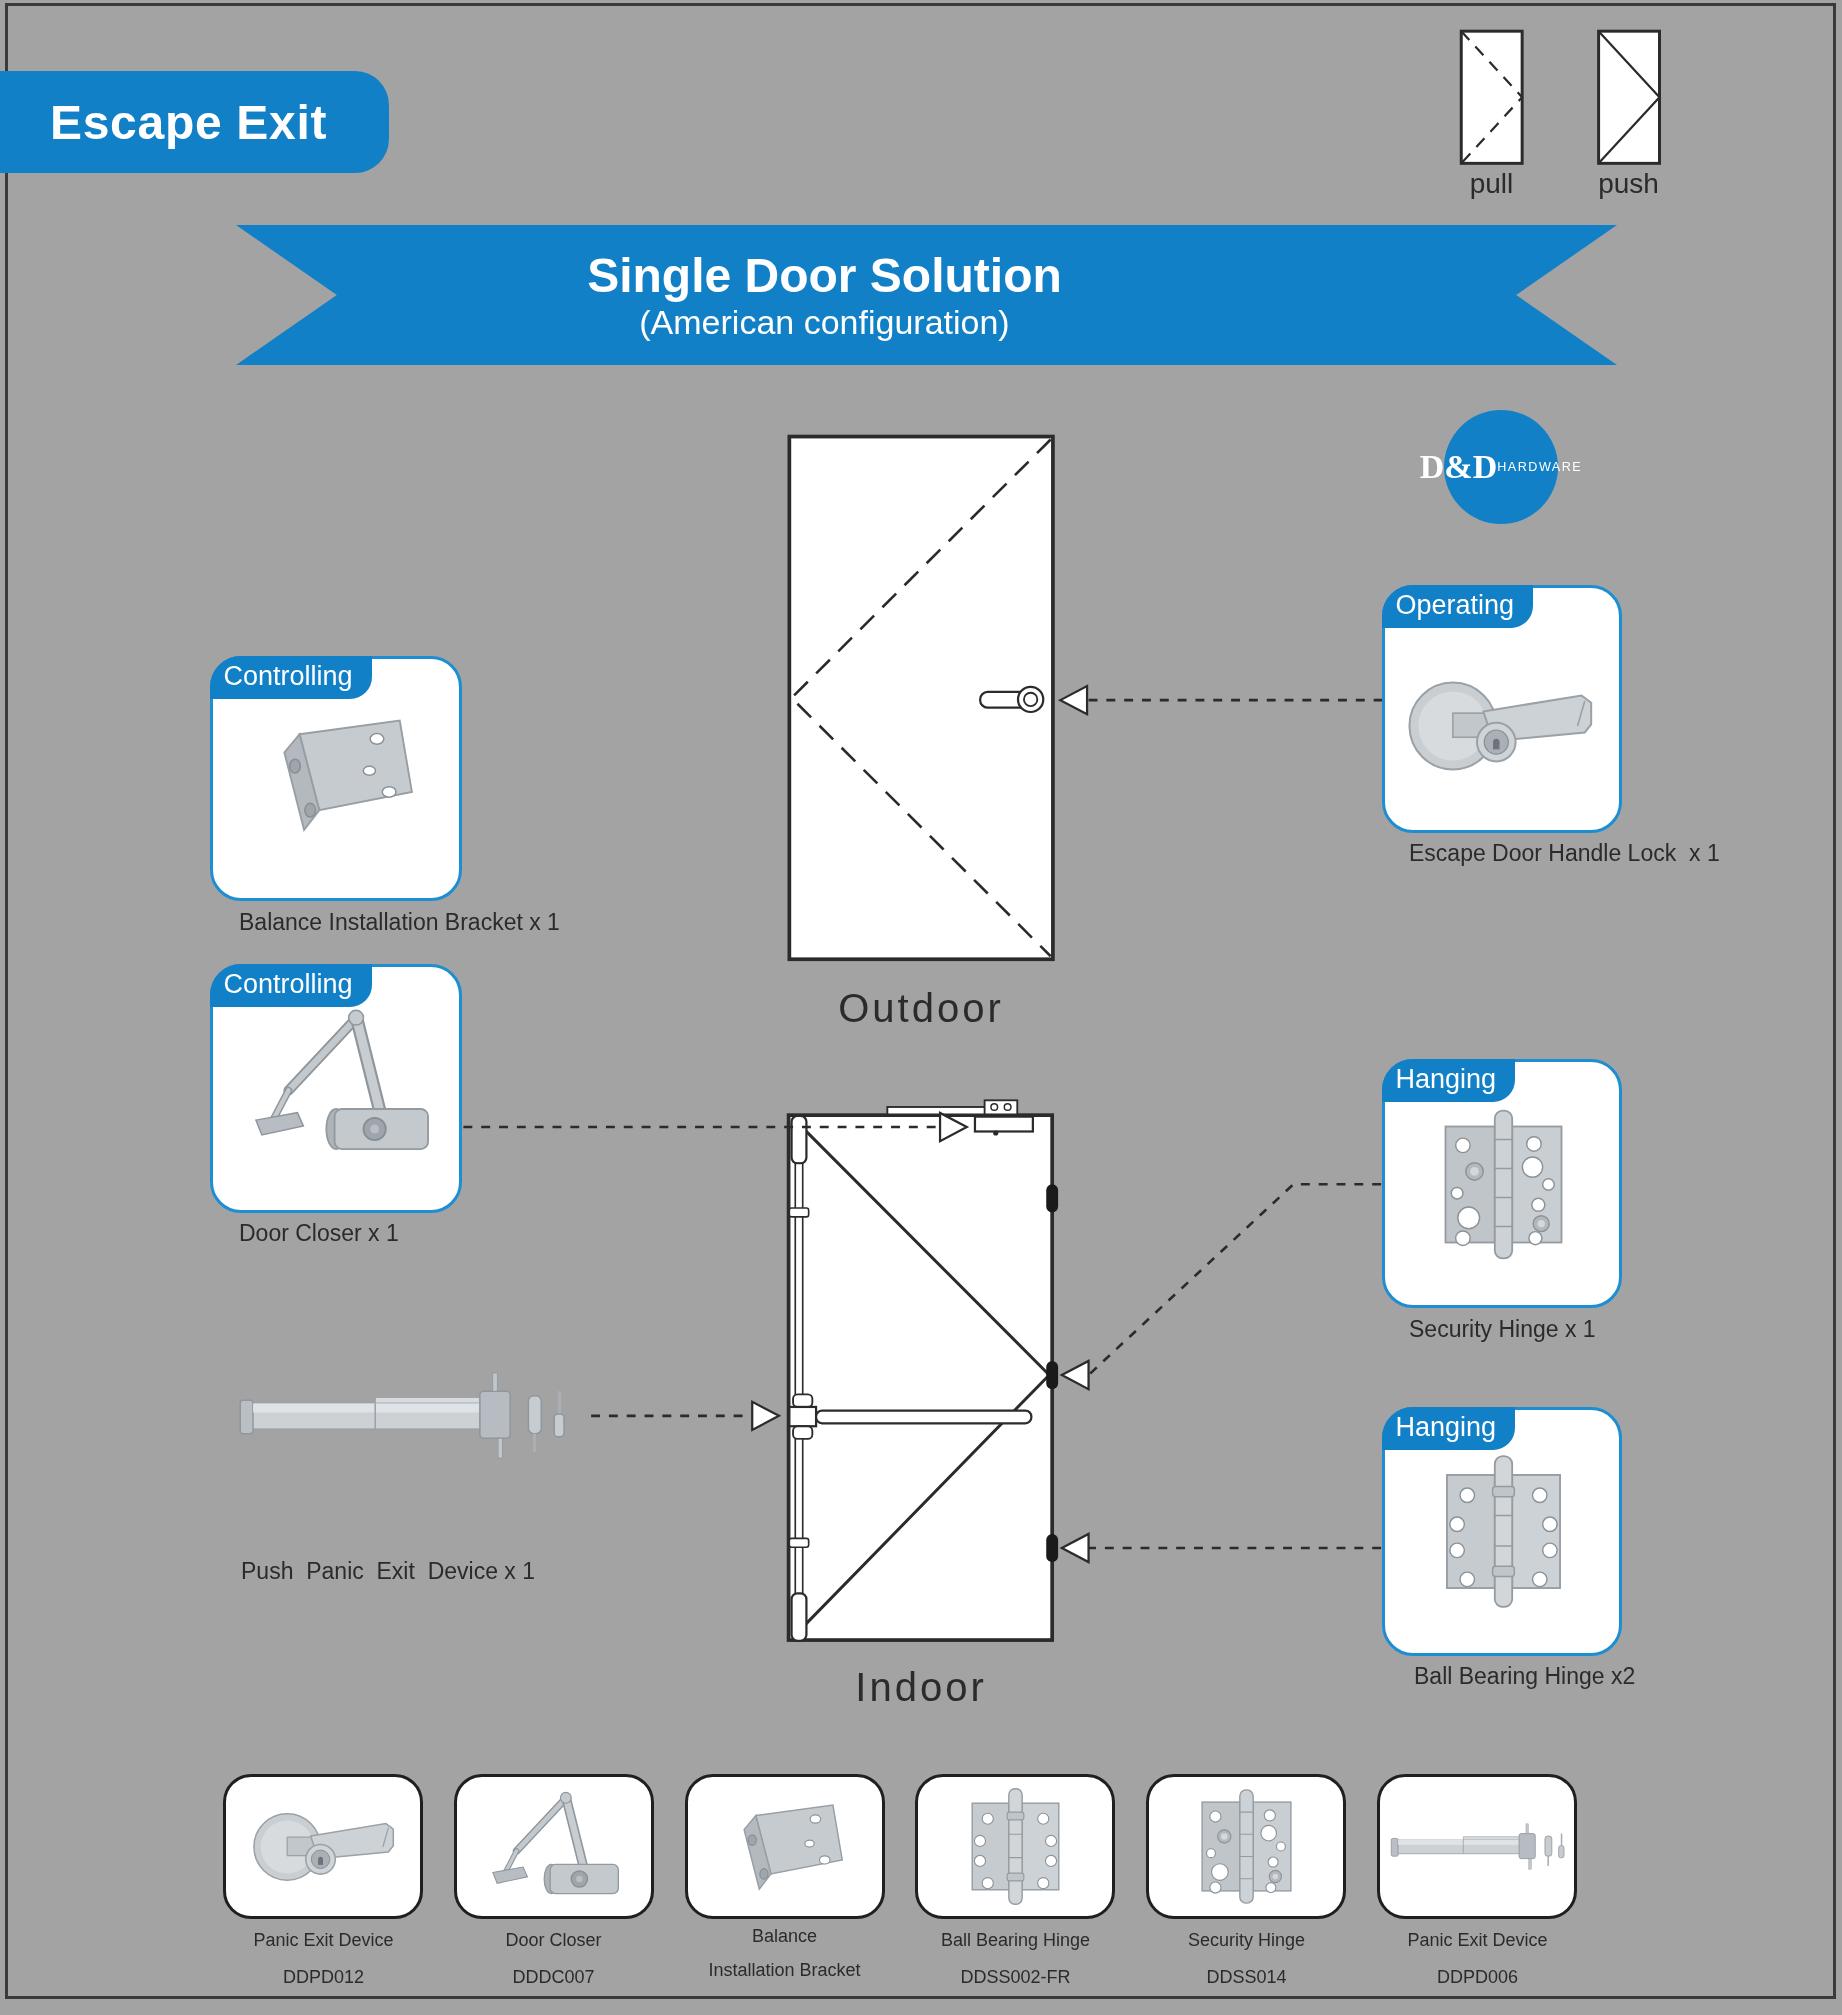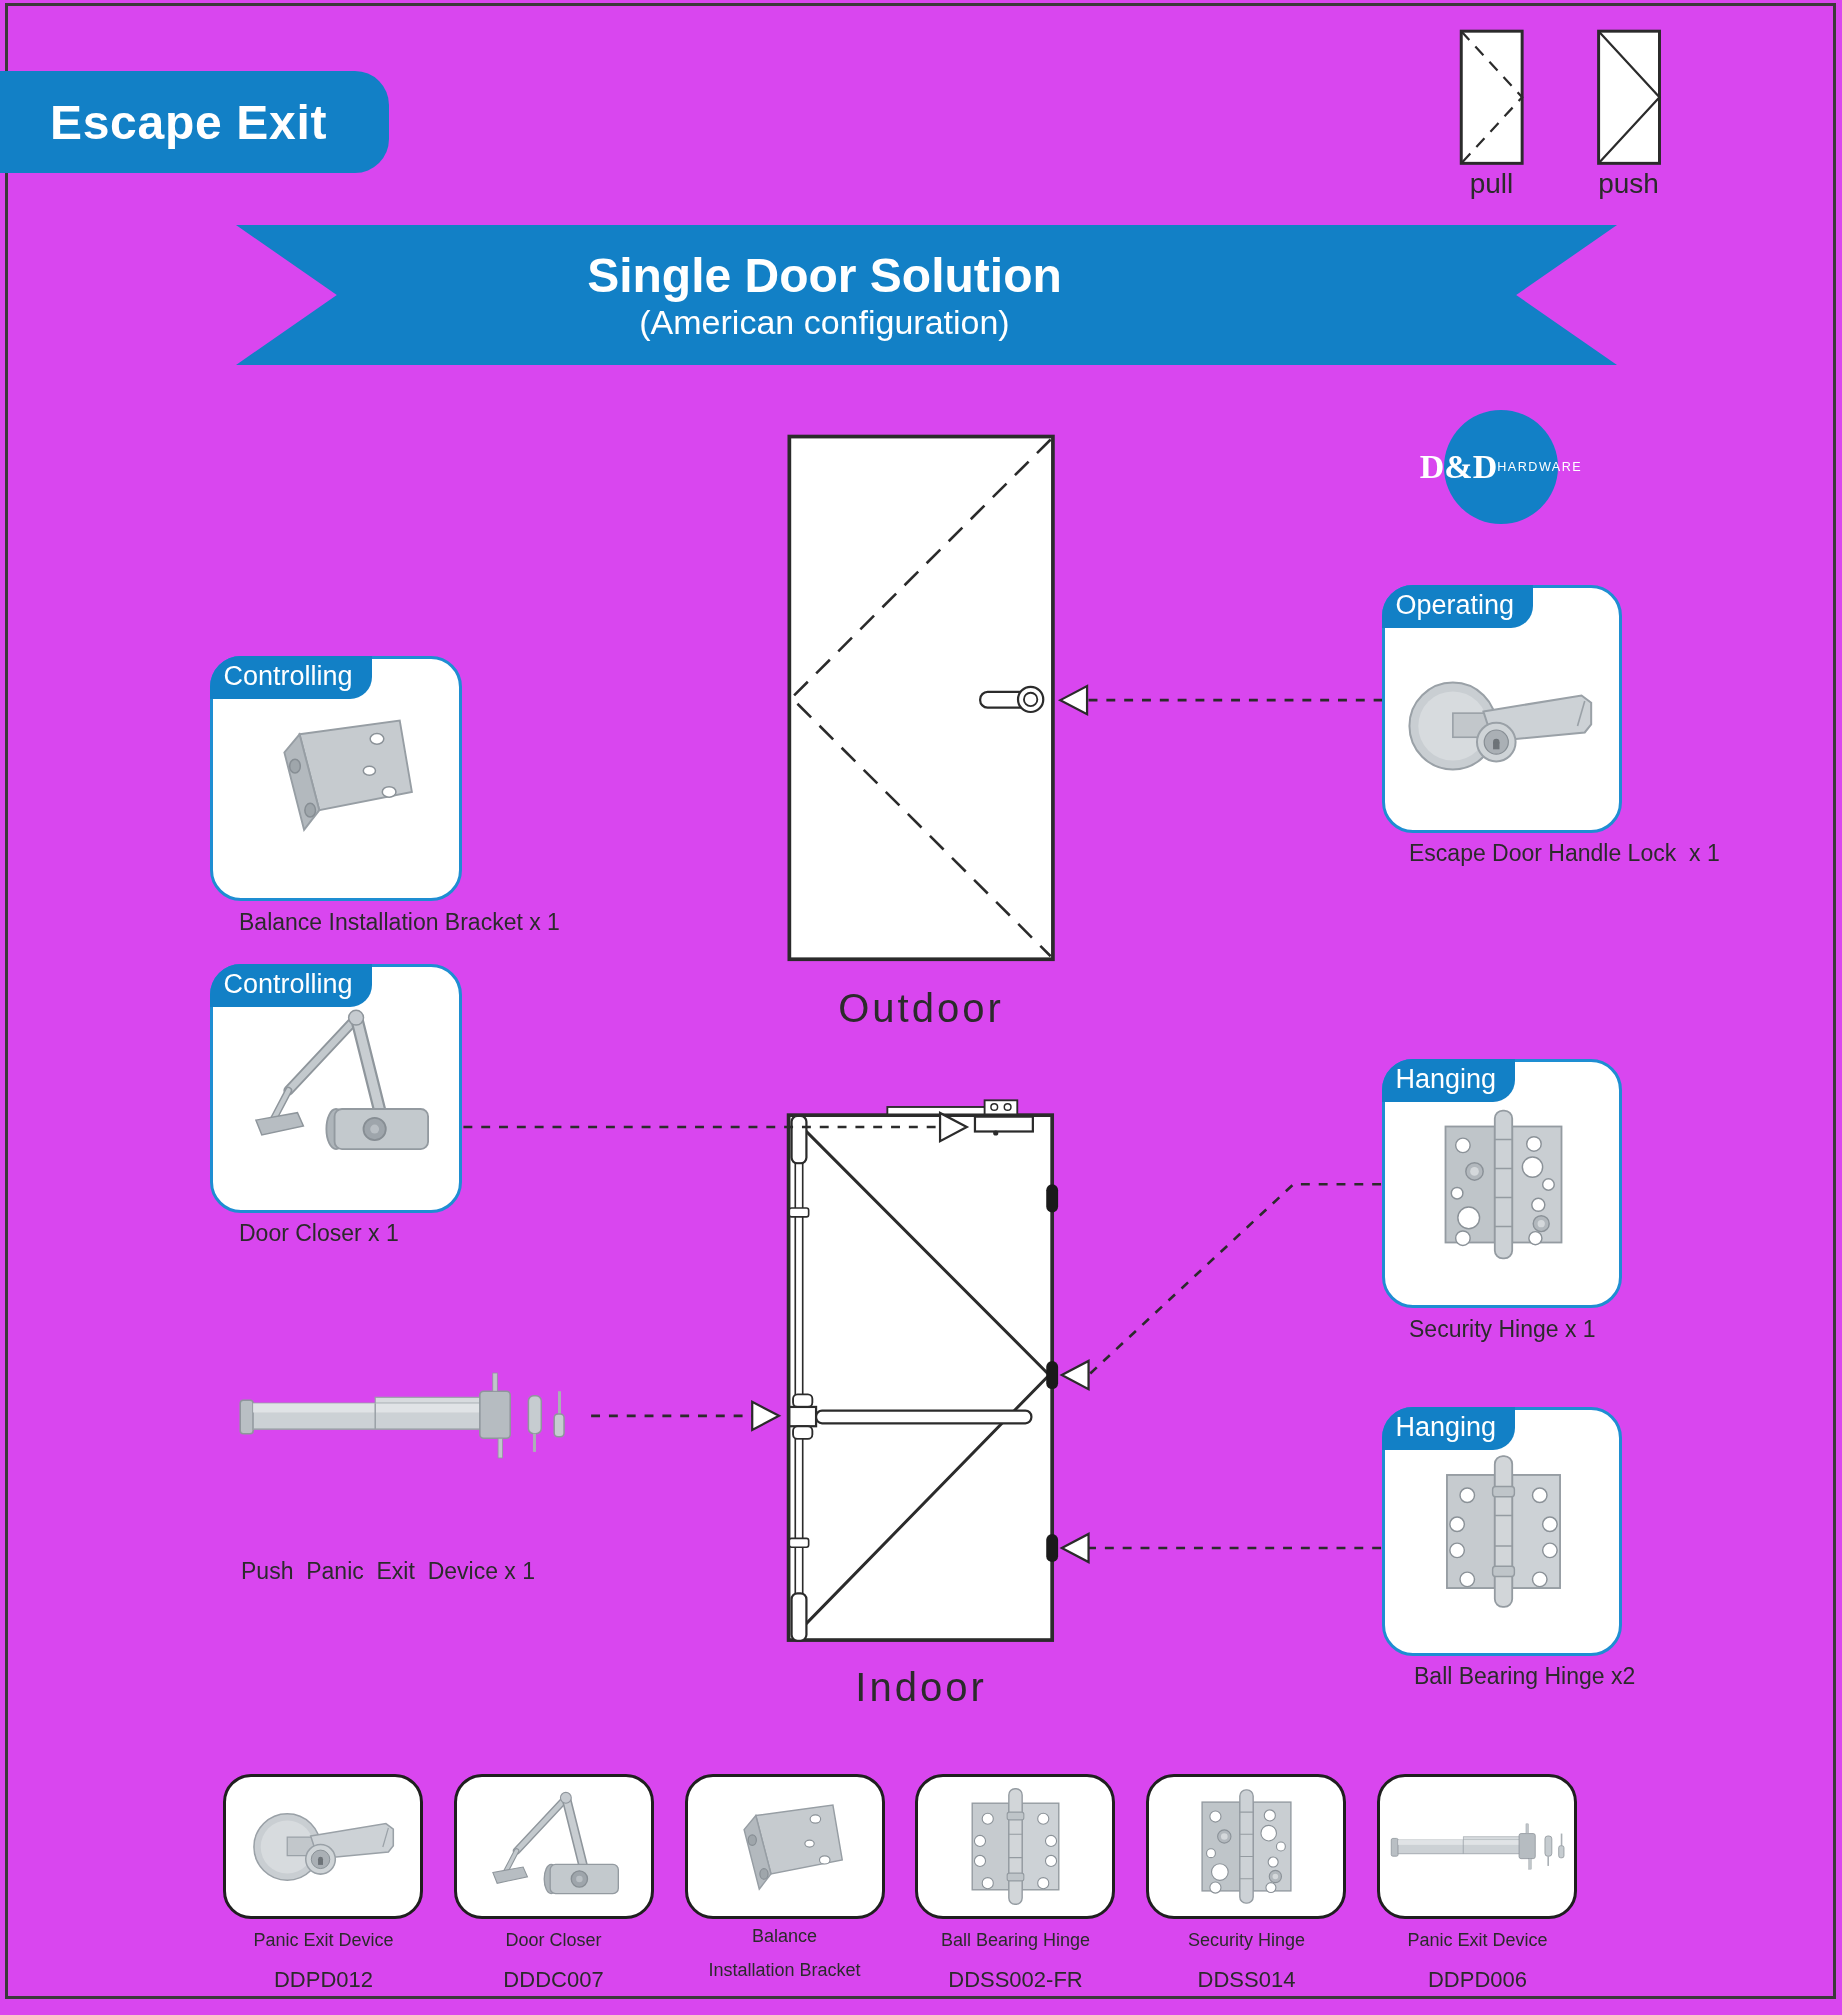--- a/index.html
+++ b/index.html
@@ -1,16 +1,16 @@
 <!DOCTYPE html>
 <html style="font-size:12px"><head>
 <meta charset="utf-8">
 <style>
   html,body{margin:0;padding:0;background:#ffffff;}
-  #page{position:relative;width:1843px;height:2015px;background:#d946ef;overflow:hidden;
+  #page{position:relative;width:1843px;height:2015px;background:#a3a3a3;overflow:hidden;
         font-family:"Liberation Sans",sans-serif;color:#2b2b2b;}
   .abs{position:absolute;}
   #frame{left:4.5px;top:3px;width:1831px;height:1996px;border:3px solid #3a3a3a;box-sizing:border-box;}
   
   #banner{left:0;top:71px;width:389px;height:102px;background:#1280c6;border-radius:0 34px 34px 0;
           display:flex;align-items:center;}
   #banner .t{color:#fff;font-size:48px;font-weight:bold;padding-left:50px;letter-spacing:0.7px;}
   
   .legend-label{width:89px;text-align:center;font-size:28px;color:#2b2b2b;}
   
@@ -30,21 +30,21 @@
   .area-label{width:238px;text-align:center;font-size:40px;letter-spacing:3px;color:#2b2b2b;}
   
   .callout{border:3px solid #1e8ed2;border-radius:31px;background:#fff;box-sizing:border-box;}
   .tab{position:absolute;left:-3px;top:-3px;background:#1280c6;color:#fff;font-size:27px;
        padding:4.5px 19.3px 7.4px 13.4px;border-radius:31px 0 22px 0;}
   .caption{font-size:23px;color:#2b2b2b;white-space:pre;}
   
   .card{border:3px solid #1f1f1f;border-radius:28px;background:#fff;box-sizing:border-box;
         width:200px;height:145px;top:1774px;display:flex;align-items:center;justify-content:center;}
   .card-name{width:223px;text-align:center;font-size:18px;top:1930px;}
-  .card-code{width:223px;text-align:center;font-size:22px;top:1967px;}
+  .card-code{width:223px;text-align:center;font-size:18px;top:1967px;}
   svg{display:block;}
 </style>
 </head>
 <body>
 
 <div id="page">
 
   <svg width="0" height="0" style="position:absolute" aria-hidden="true">
     <defs>
       <symbol id="sym-handle" viewBox="0 0 240 160">

